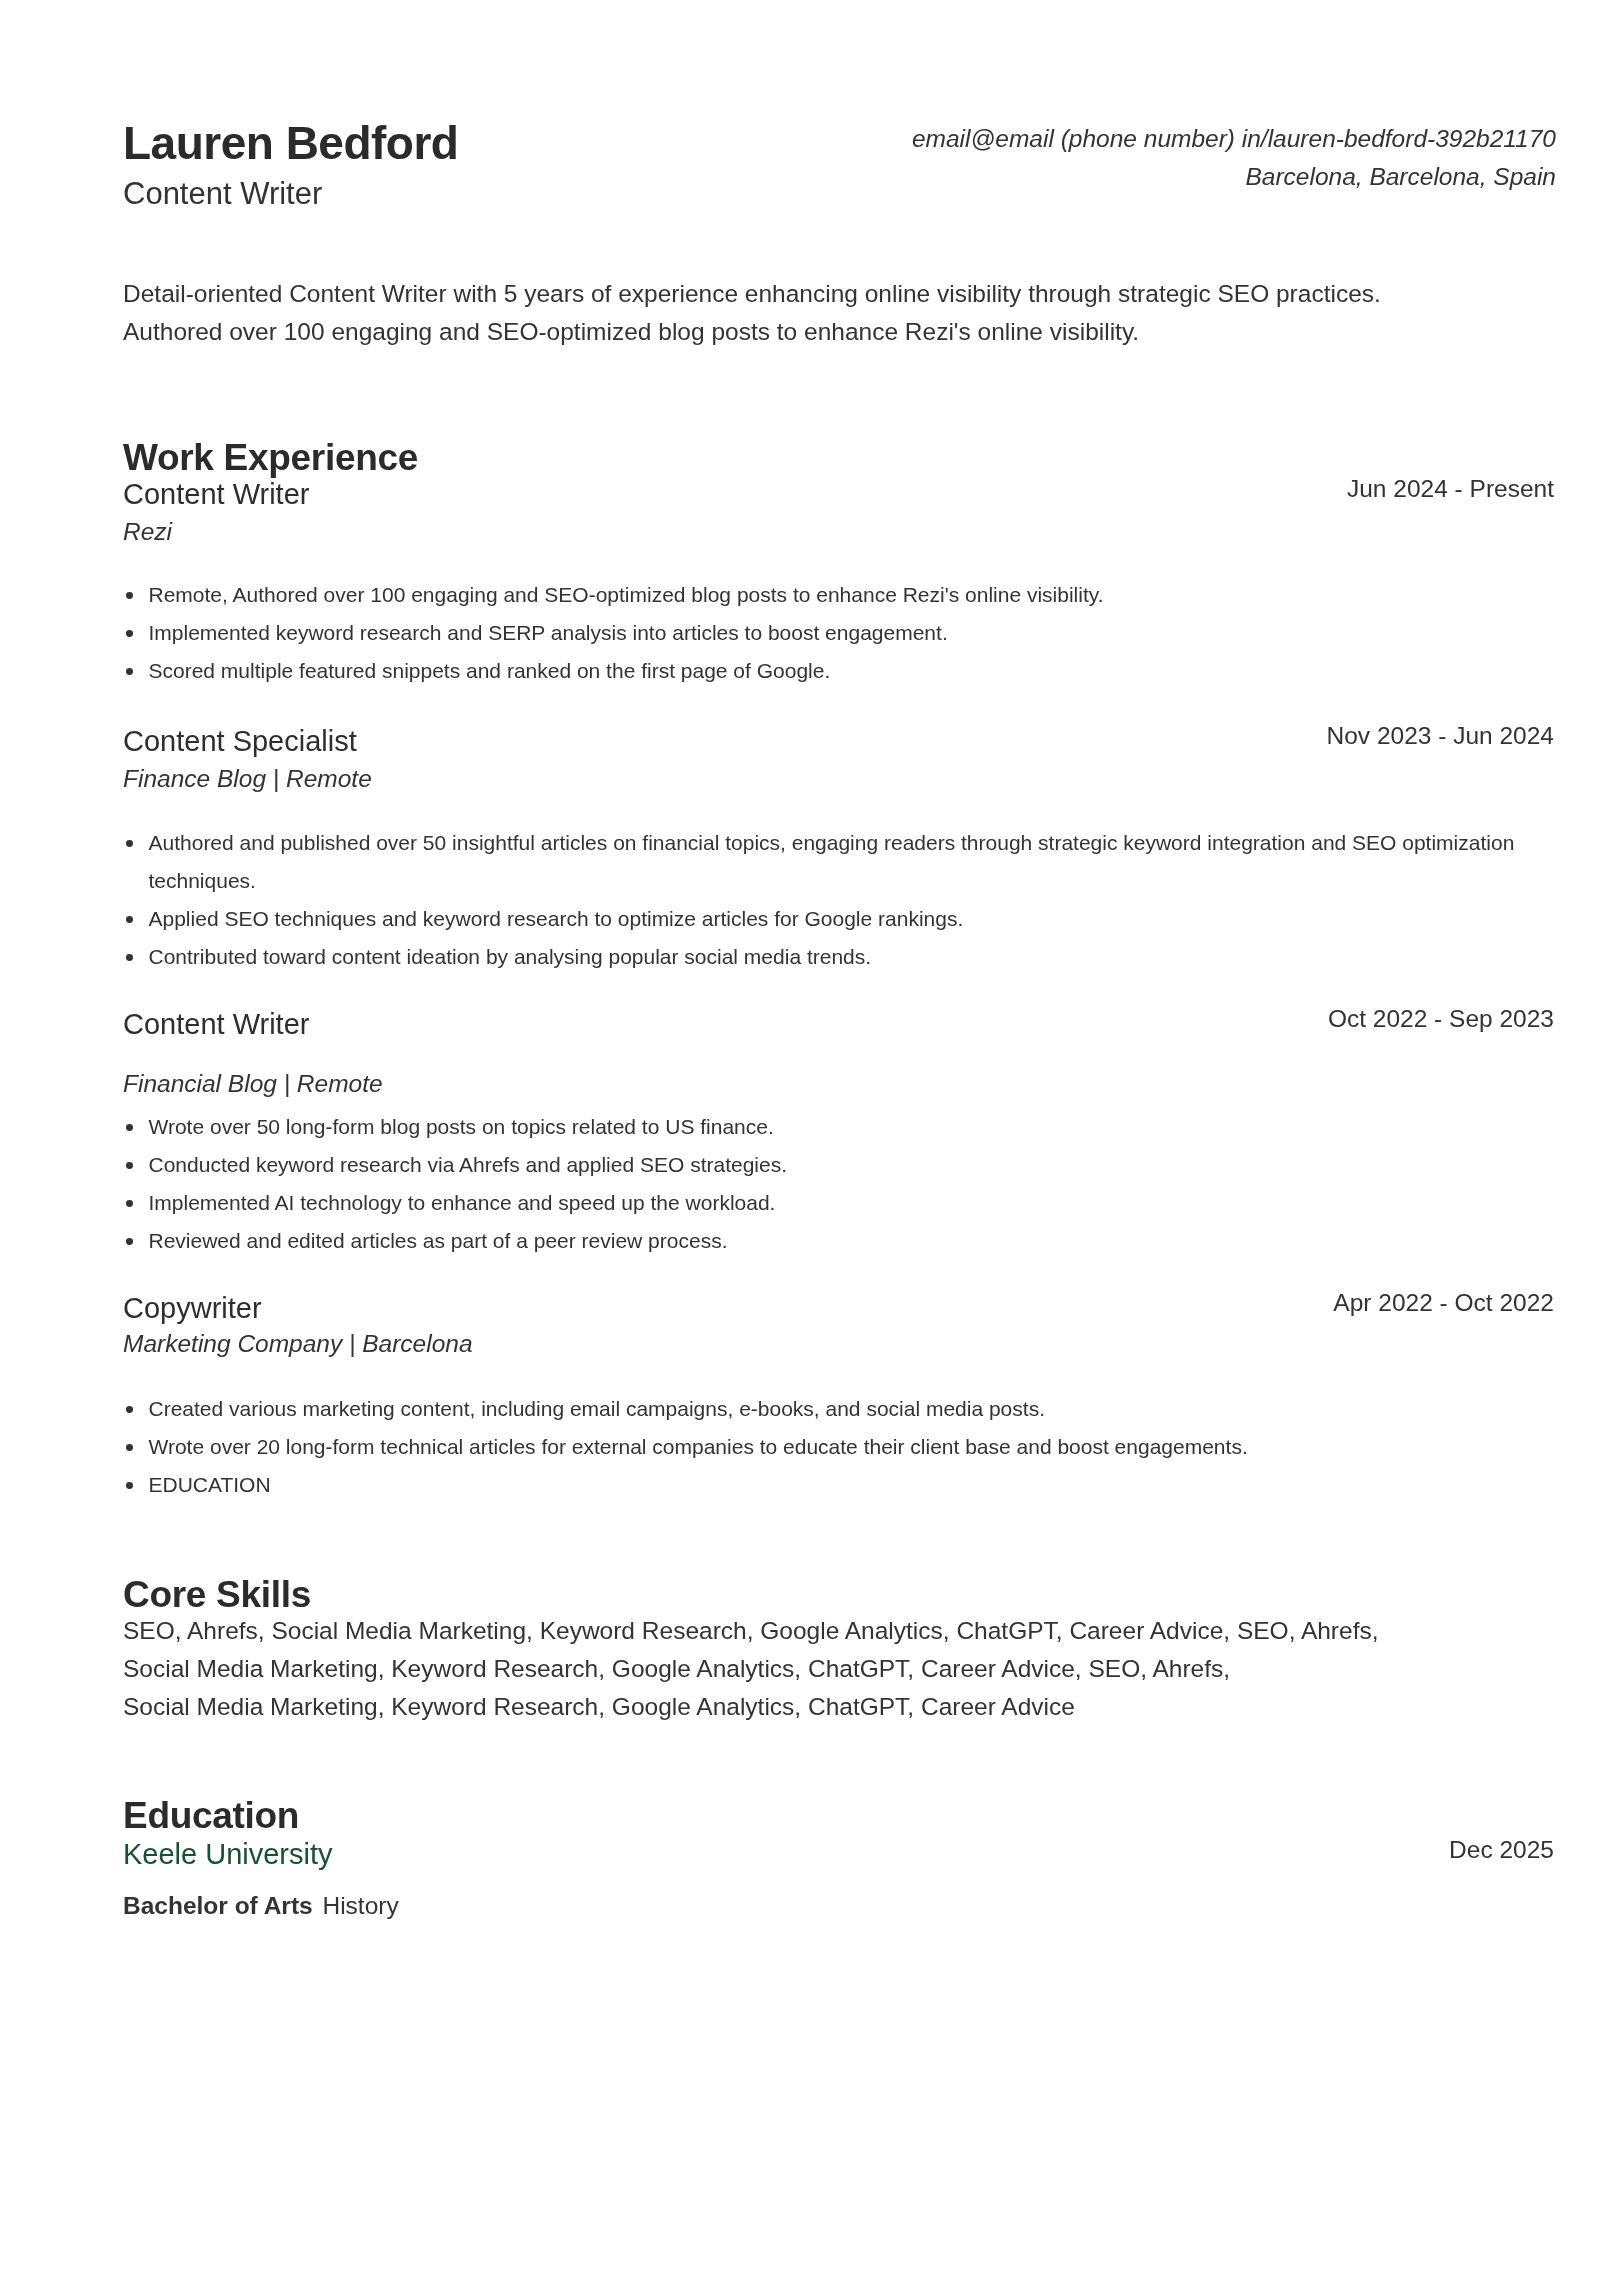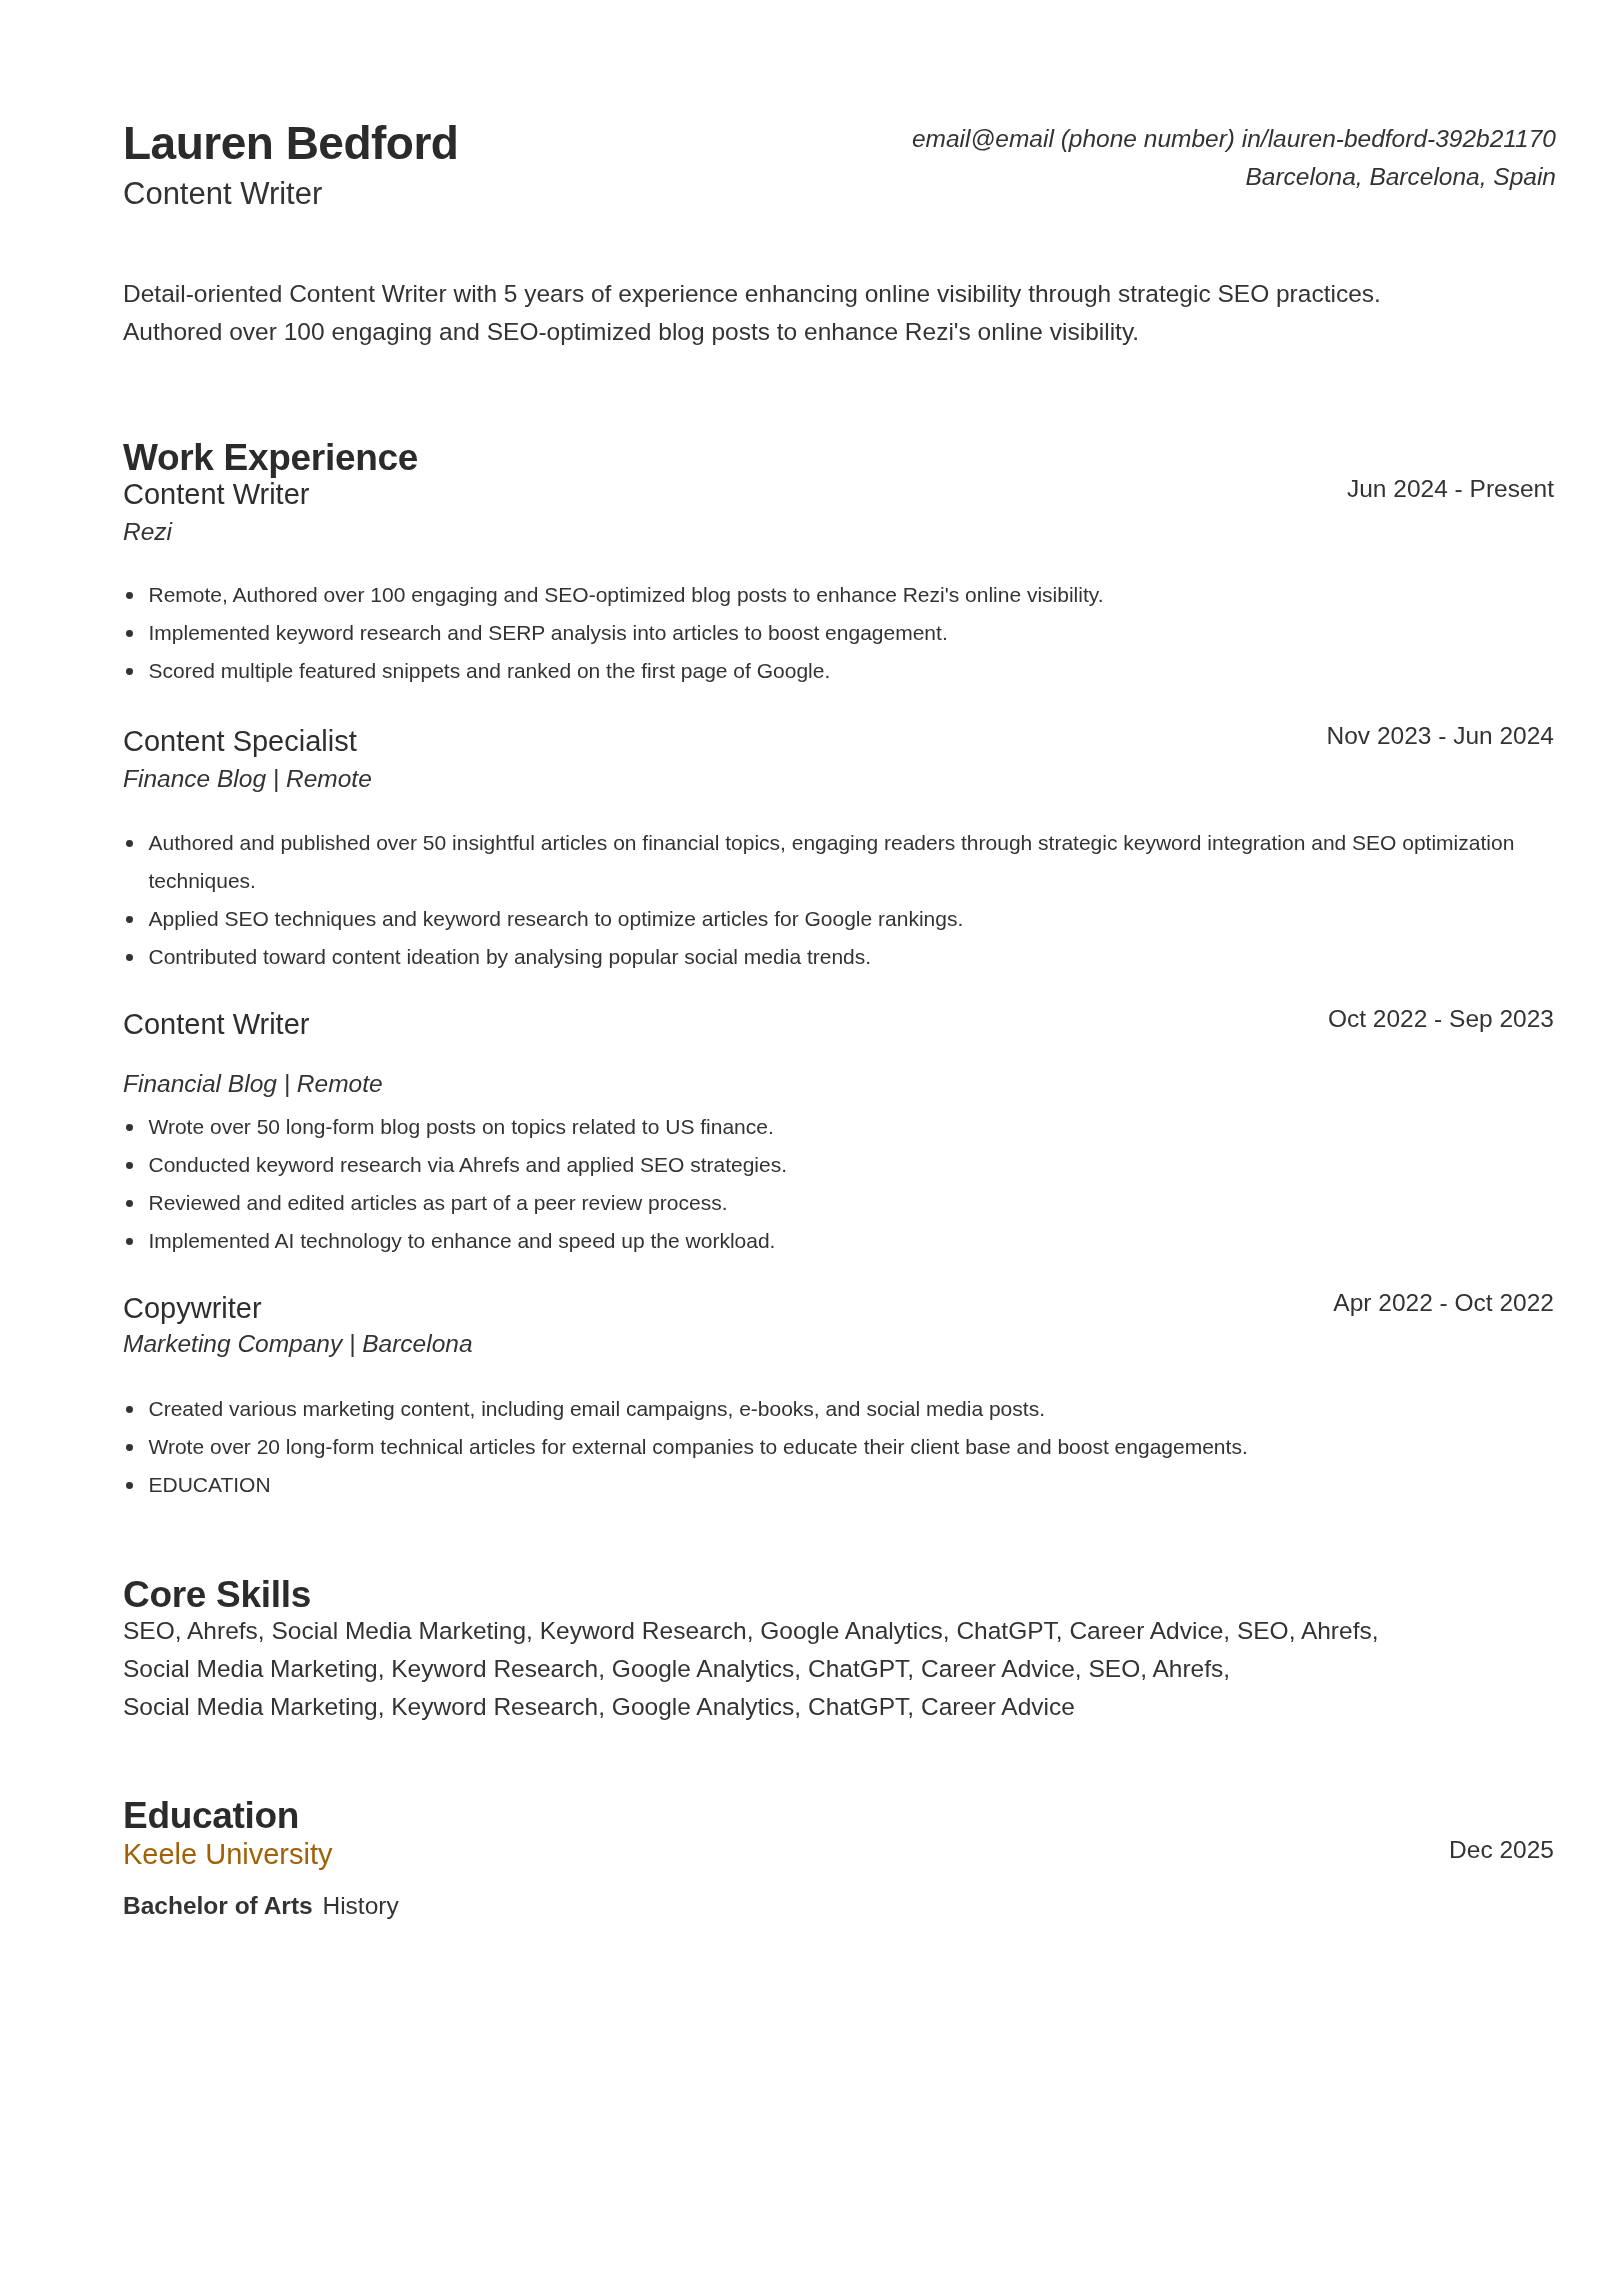--- a/index.html
+++ b/index.html
@@ -13,21 +13,21 @@
   .summary { font-size:24.5px; line-height:38px; color:#333; white-space:normal; width:1433px; }
   .section-title { font-size:37px; font-weight:bold; color:#2b2b2b; letter-spacing:-0.3px;margin-top:31px; }
   .job-title { font-size:29px; font-weight:normal; color:#2e2e2e; }
   .job-company { font-size:24.5px; font-style:italic; color:#333; }
   .job-date { font-size:24.5px; color:#333; right:2px; text-align:right; }
   .bullets { list-style:none; margin:0; padding:0; width:1433px; }
   .bullets li { position:relative; padding-left:25.5px; font-size:21px; line-height:38px; color:#333; white-space:normal; }
   .bullets li::before { content:""; position:absolute; left:2.9px; top:15.7px; width:6.9px; height:6.9px; border-radius:50%; background:#333; }
   .skills { font-size:24.5px; line-height:38px; color:#333; white-space:normal; width:1433px; }
   .skills div { white-space:nowrap; }
-  .edu-school { font-size:29px; color:#a16207; }
+  .edu-school { font-size:29px; color:#14532d; }
   .edu-degree-label { font-size:24.5px; font-weight:bold; color:#333; }
   .edu-field { font-size:24.5px; color:#333; margin-left:9.8px; }
 </style>
 </head>
 <body>
 
 <div class="page">
 
   <div class="abs name" style="top:116px;left:0;">Lauren Bedford</div>
   <div class="abs subtitle" style="top:176px;left:0;">Content Writer</div>
@@ -58,22 +58,22 @@
     <li>Applied SEO techniques and keyword research to optimize articles for Google rankings.</li>
     <li>Contributed toward content ideation by analysing popular social media trends.</li>
   </ul>
 
   <div class="abs job-title" style="top:1008px;left:0;">Content Writer</div>
   <div class="abs job-date" style="top:1005px;">Oct 2022 - Sep 2023</div>
   <div class="abs job-company" style="top:1046px;left:0;margin-top:24px;">Financial Blog | Remote</div>
   <ul class="abs bullets" style="top:1108px;left:0;">
     <li>Wrote over 50 long-form blog posts on topics related to US finance.</li>
     <li>Conducted keyword research via Ahrefs and applied SEO strategies.</li>
+    <li>Implemented AI technology to enhance and speed up the workload.</li>
     <li>Reviewed and edited articles as part of a peer review process.</li>
-    <li>Implemented AI technology to enhance and speed up the workload.</li>
   </ul>
 
   <div class="abs job-title" style="top:1292px;left:0;">Copywriter</div>
   <div class="abs job-date" style="top:1289px;">Apr 2022 - Oct 2022</div>
   <div class="abs job-company" style="top:1330px;left:0;">Marketing Company | Barcelona</div>
   <ul class="abs bullets" style="top:1390px;left:0;">
     <li>Created various marketing content, including email campaigns, e-books, and social media posts.</li>
     <li>Wrote over 20 long-form technical articles for external companies to educate their client base and boost engagements.</li>
     <li>EDUCATION</li>
   </ul>

